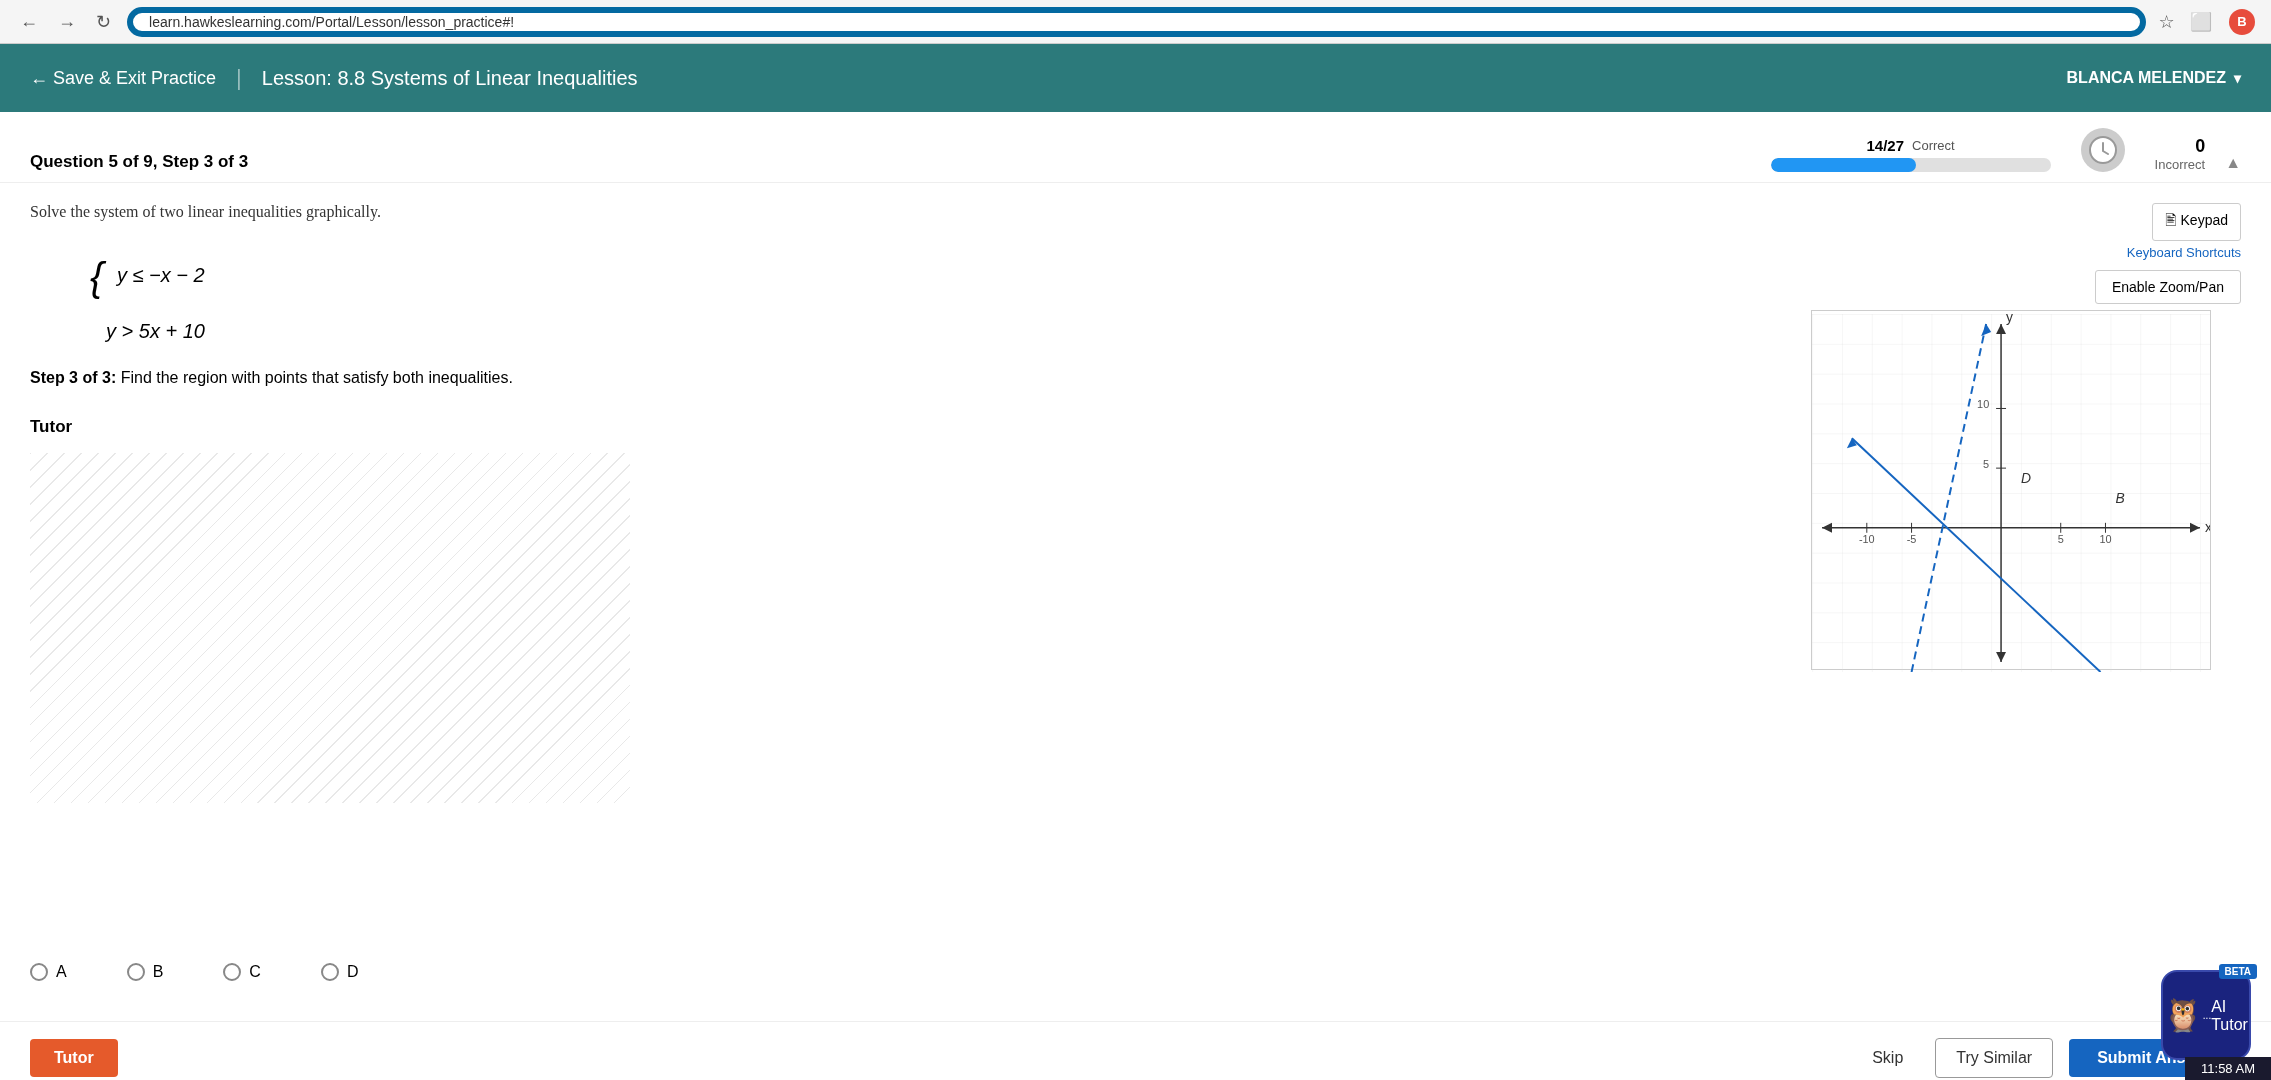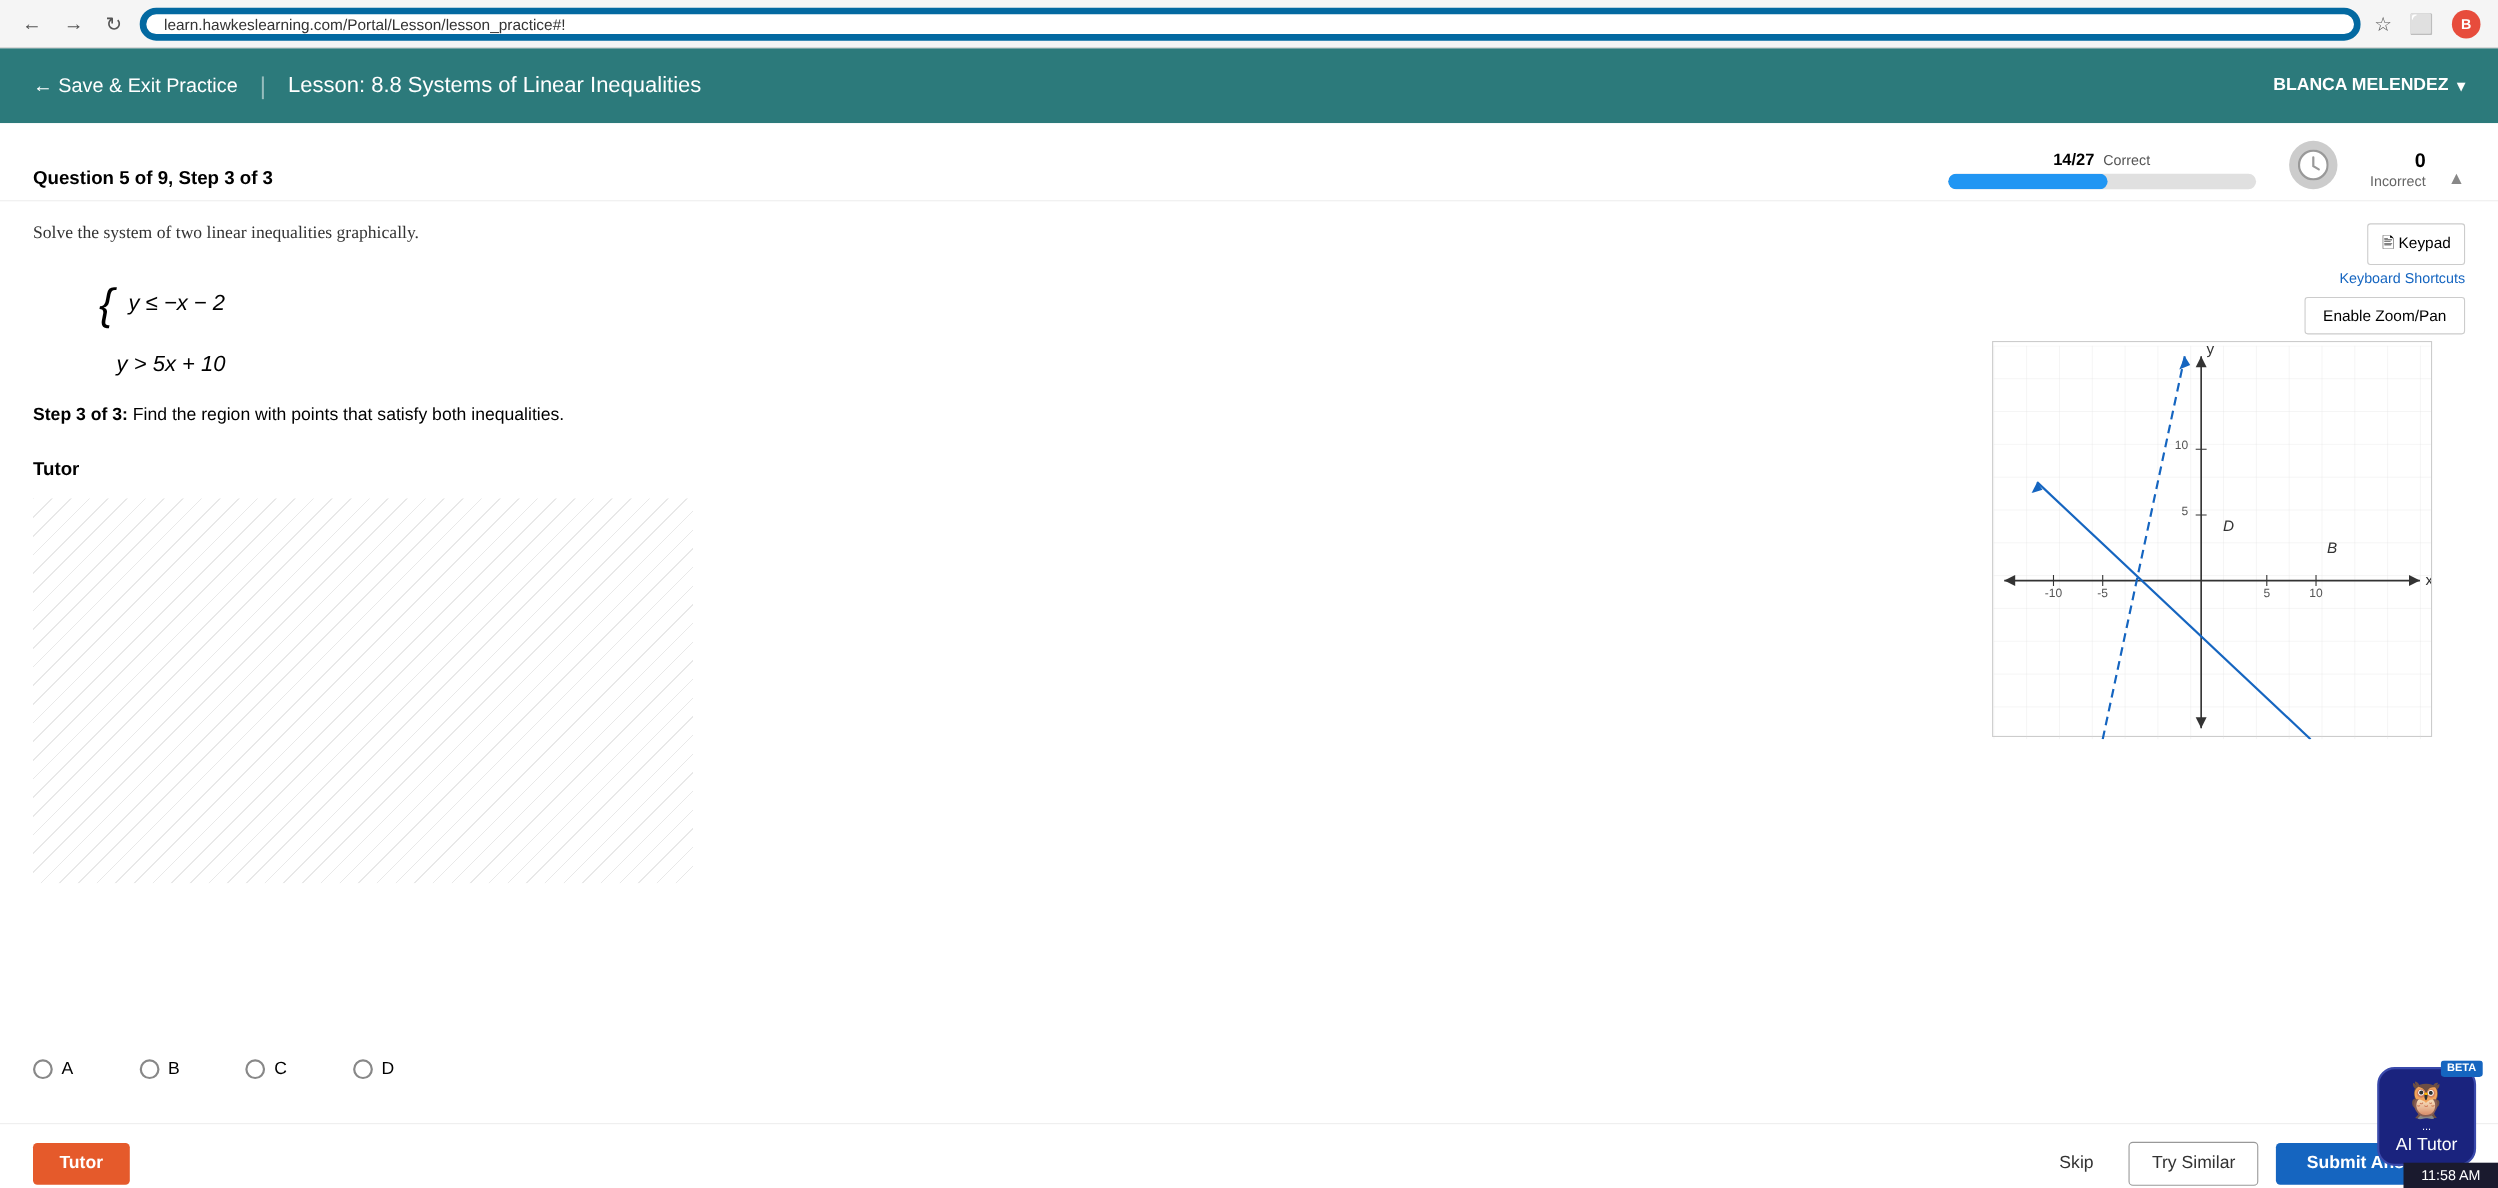--- a/index.html
+++ b/index.html
@@ -375,21 +375,21 @@
     
     .ai-tutor {
       position: fixed;
       bottom: 20px;
       right: 20px;
       width: 90px;
       height: 90px;
       background: #1a237e;
       border-radius: 16px;
       display: flex;
-      flex-direction: column;
+      flex-direction: row;
       align-items: center;
       justify-content: center;
       cursor: pointer;
       border: 2px solid #3949ab;
     }
     .ai-tutor-badge {
       position: absolute;
       top: -8px;
       right: -8px;
       background: #1565c0;

